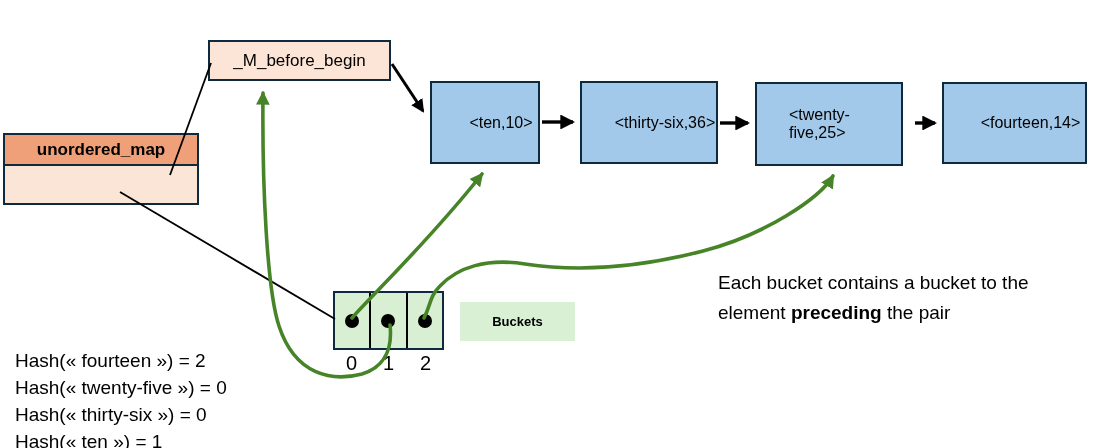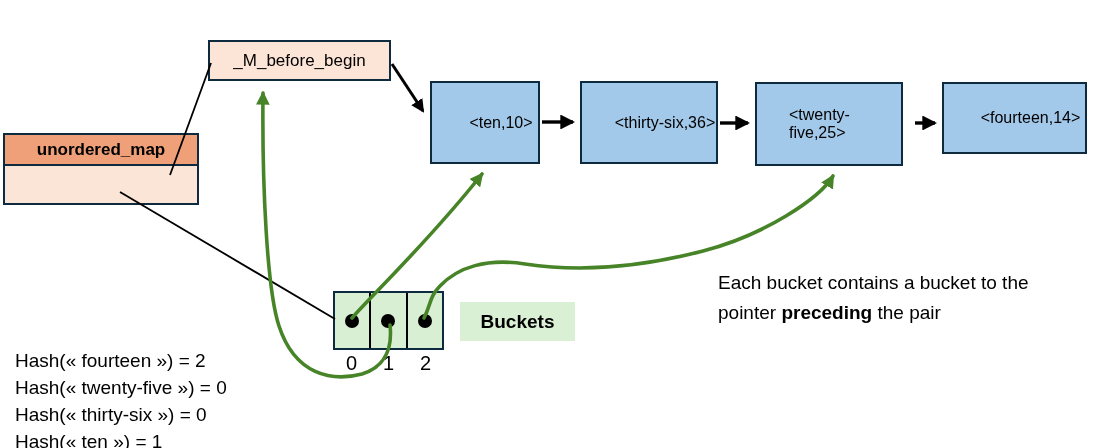--- a/index.html
+++ b/index.html
@@ -12,29 +12,29 @@
   .umap{left:3px;top:133px;width:196px;height:72px;border:2px solid #0e2a3e;display:flex;flex-direction:column;position:absolute;box-sizing:border-box;}
   .umap-header{flex:0 0 29px;background:#efa078;border-bottom:2px solid #0e2a3e;display:flex;align-items:center;justify-content:center;font-weight:bold;font-size:17px;}
   .umap-body{flex:1;background:#fbe5d6;}
   
   .bb{left:208px;top:40px;width:183px;height:41px;background:#fce4d6;border:2px solid #0e2a3e;font-size:17px;}
   
   .node{background:#a3c9ea;border:2px solid #0e2a3e;font-size:16px;padding-left:32px;}
   .n1{left:430px;top:81px;width:110px;height:83px;}
   .n2{left:580px;top:81px;width:138px;height:83px;}
   .n3{left:755px;top:82px;width:148px;height:84px;}
-  .n4{left:942px;top:82px;width:145px;height:72px;}
+  .n4{left:942px;top:82px;width:145px;height:82px;}
   
   .bucket-box{left:333px;top:291px;width:111px;height:59px;border:2px solid #0e2a3e;display:flex;position:absolute;box-sizing:border-box;}
   .bucket-cell{flex:1;background:#d9efd4;display:flex;align-items:center;justify-content:center;}
   .bucket-cell + .bucket-cell{border-left:2px solid #000;}
   .dot{width:14px;height:14px;background:#000;border-radius:50%;}
   .bucket-idx{position:absolute;top:352px;width:37px;text-align:center;font-size:20px;}
   .idx0{left:333px;} .idx1{left:370px;} .idx2{left:407px;}
-  .buckets-label{left:460px;top:302px;width:115px;height:39px;background:#d9f0d5;font-weight:bold;font-size:19px;}
+  .buckets-label{left:460px;top:302px;width:115px;height:39px;background:#d9f0d5;font-weight:bold;font-size:13px;}
   
   .caption{position:absolute;left:718px;top:268px;width:360px;font-size:19px;line-height:30px;}
   .caption b{font-weight:bold;margin-top:44px;}
   
   .hash-list{position:absolute;left:15px;top:347px;font-size:19px;line-height:27px;}
   
   .overlay{position:absolute;left:0;top:0;width:1093px;height:448px;pointer-events:none;}
 </style>
 </head>
 <body>
@@ -65,21 +65,21 @@
     </div>
   </div>
   <span class="bucket-idx idx0">0</span>
   <span class="bucket-idx idx1">1</span>
   <span class="bucket-idx idx2">2</span>
 
   <div class="box buckets-label">Buckets</div>
 
   <div class="caption">
     <div>Each bucket contains a bucket to the</div>
-    <div><span>pointer </span><b>preceding</b><span> the pair</span></div>
+    <div><span>element </span><b>preceding</b><span> the pair</span></div>
   </div>
 
   <div class="hash-list">
     <div>Hash(« fourteen ») = 2</div>
     <div>Hash(« twenty-five ») = 0</div>
     <div>Hash(« thirty-six ») = 0</div>
     <div>Hash(« ten ») = 1</div>
   </div>
 
   <svg class="overlay" viewBox="0 0 1093 448" xmlns="http://www.w3.org/2000/svg">

